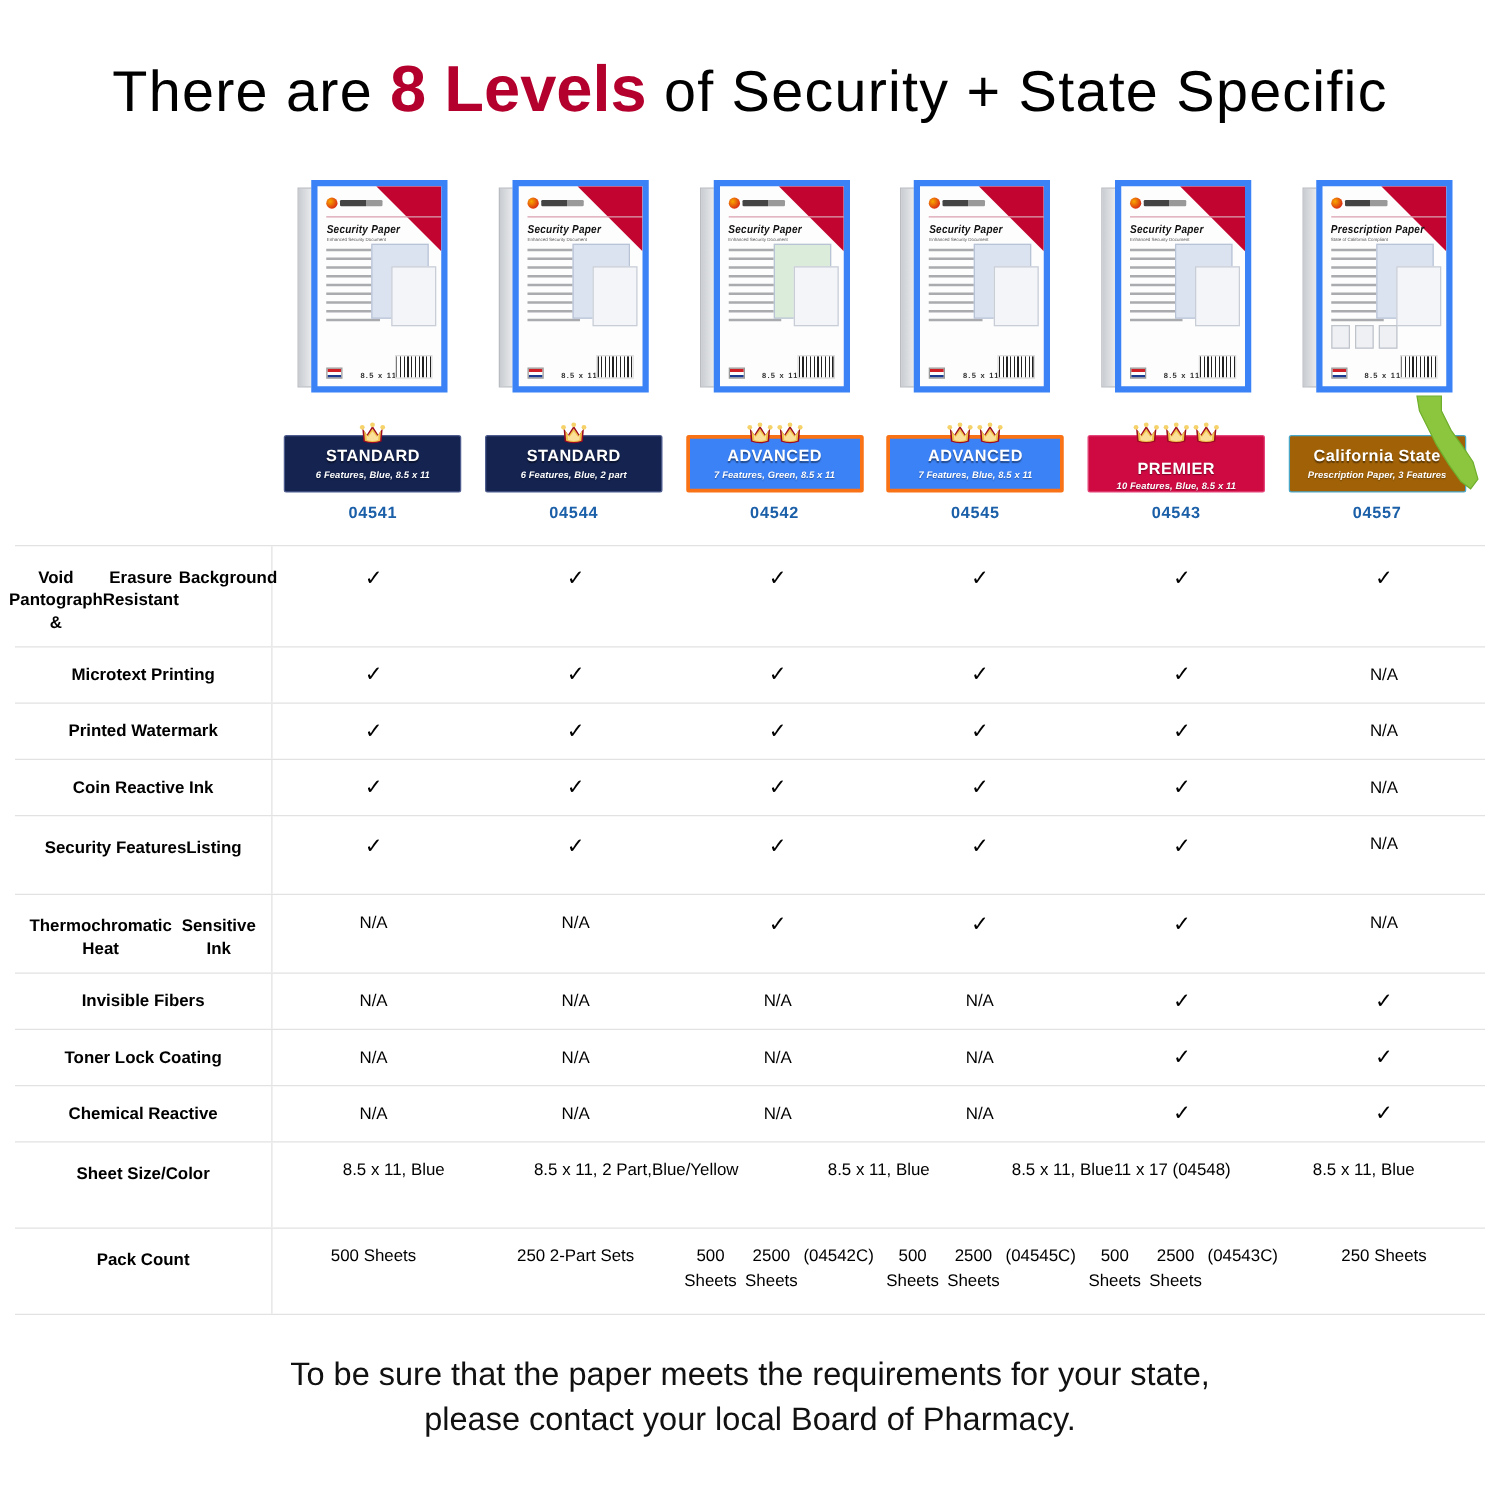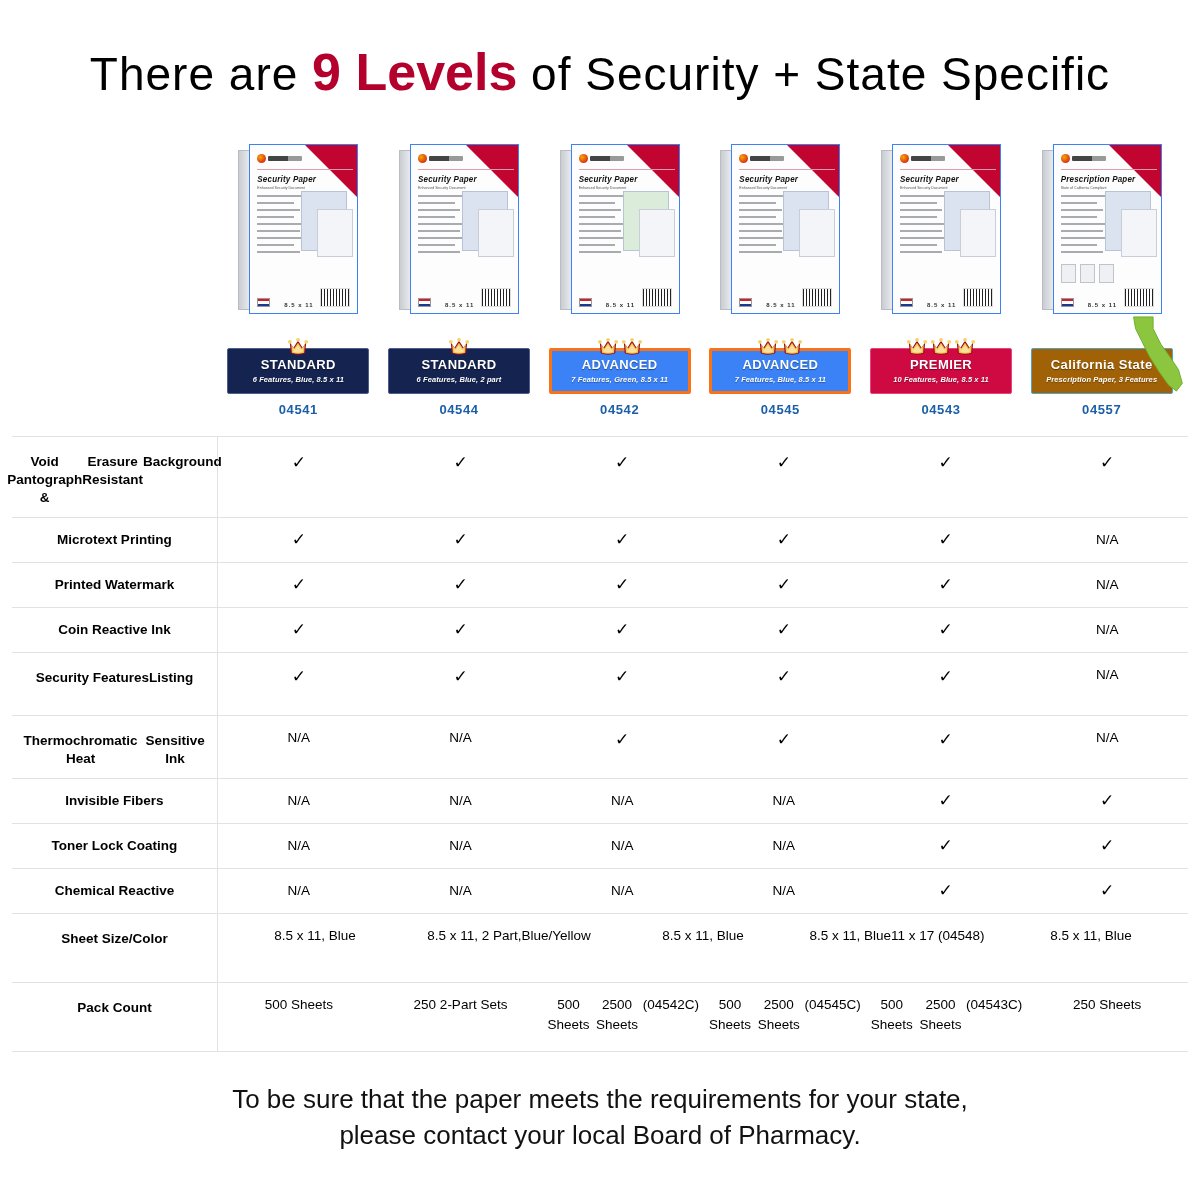--- a/index.html
+++ b/index.html
@@ -50,21 +50,21 @@
   }
   .box .spine{
     position:absolute;left:0;top:6px;width:12px;height:160px;
     background:linear-gradient(90deg,#c9ccd1,#e8eaec);
     border:1px solid #b9bcc1;
     box-sizing:border-box;
   }
   .box .face{
     position:absolute;left:11px;top:0;right:0;bottom:0;
     background:#fdfdfd;
-    border:1px solid #3b82f6;
+    border:5px solid #3b82f6;
     box-sizing:border-box;
     overflow:hidden;
   }
   .box .corner{
     position:absolute;right:0;top:0;
     width:0;height:0;
     border-top:52px solid #c20430;
     border-left:52px solid transparent;
   }
   .box .logo{
@@ -166,21 +166,21 @@
     text-shadow:0 1px 1px rgba(0,0,0,.45);
     white-space:nowrap;line-height:1.1;
   }
   .banner .bsub{
     font-size:7.5px;font-style:italic;font-weight:bold;
     letter-spacing:.1px;white-space:nowrap;margin-top:2px;
     text-shadow:0 1px 1px rgba(0,0,0,.35);
   }
   .banner.navy{background:#142350;border:1px solid #4e5d8e;}
   .banner.green{background:#3b82f6;border:3px solid #f97316;text-align:center;}
-  .banner.red{background:#cf0a43;border:1px solid #e4457a;}
+  .banner.red{background:#cf0a43;border:1px solid #e4457a;justify-content:flex-end;}
   .banner.teal{background:#a16207;border:1px solid #4aa7c8;}
   .banner.teal .bname{font-size:13px;}
 
   .castate{
     position:absolute;right:-6px;top:175px;
     width:62px;height:78px;
     z-index:4;
     pointer-events:none;
   }
 
@@ -237,21 +237,21 @@
     line-height:1.38;
     color:#111;
   }
 </style>
 </head>
 <body>
 
 <div class="page">
 
   <div class="title">
-    <span class="t1">There are </span><span class="hl">9 Levels</span><span class="t2"> of Security + State Specific</span>
+    <span class="t1">There are </span><span class="hl">8 Levels</span><span class="t2"> of Security + State Specific</span>
   </div>
 
   <div class="cols" id="cols">
       <div class="col">
         <div class="box">
           <div class="spine"></div>
           <div class="face">
             <div class="corner"></div>
             <div class="logo">
               <span class="mark"></span>

